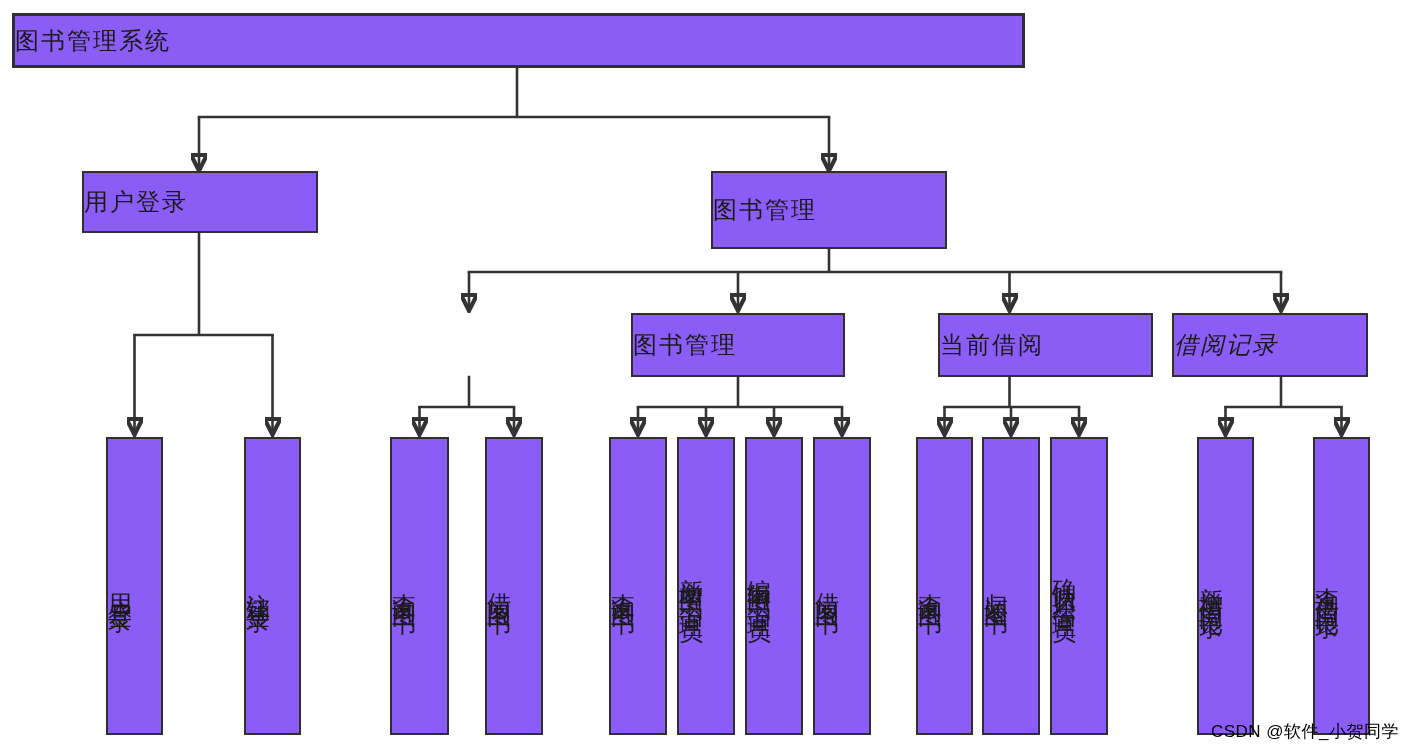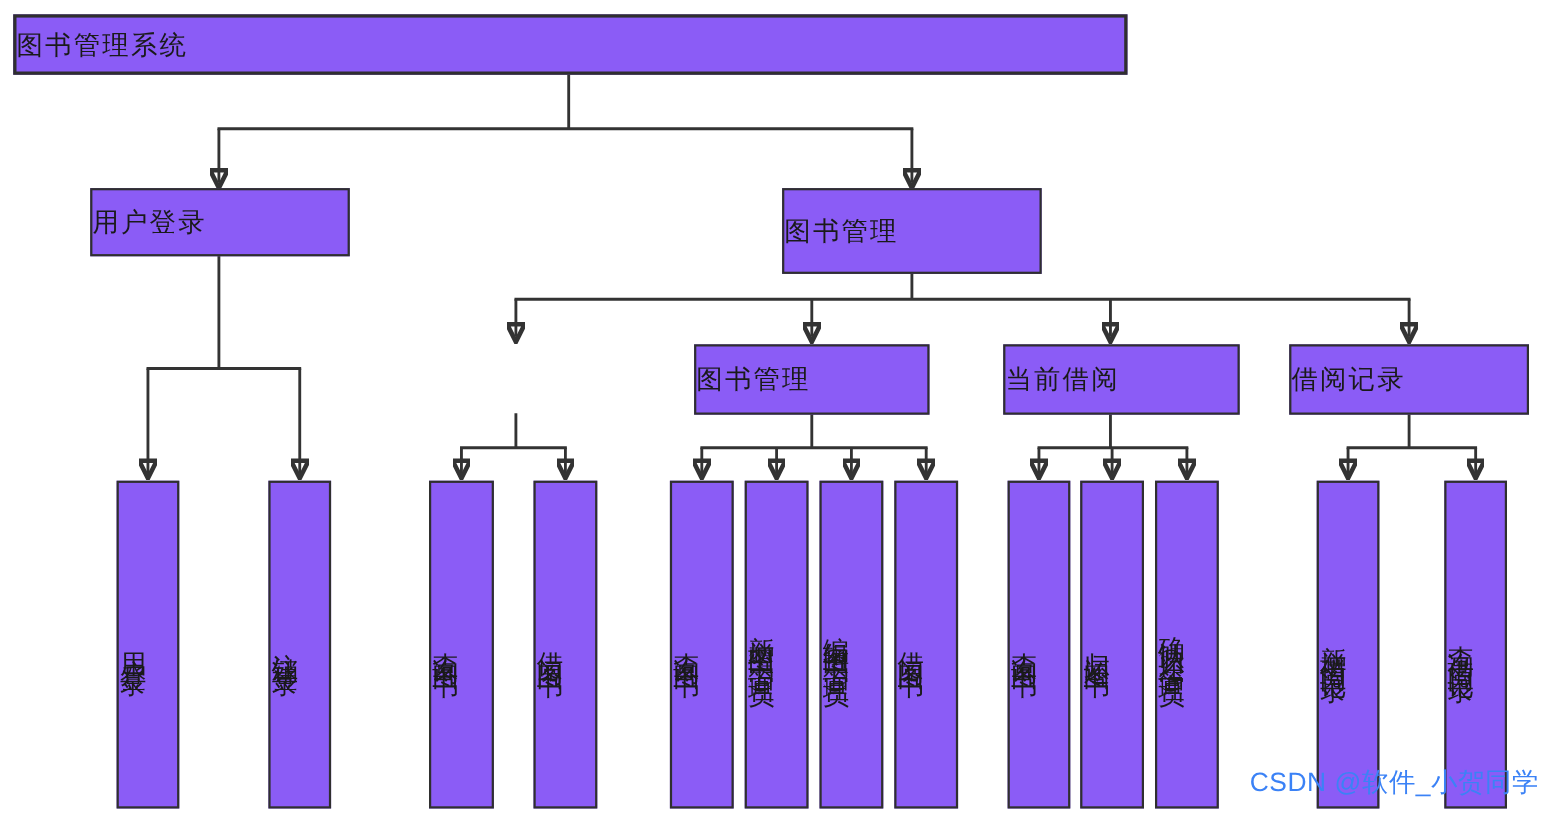--- a/index.html
+++ b/index.html
@@ -43,23 +43,23 @@
     writing-mode: vertical-rl;
     text-orientation: upright;
     font-size: 24px;
     line-height: 1;
     letter-spacing: 6px;
     color: #1a1a1a;
   }
   .watermark {
     position: absolute;
     right: 6px;
-    bottom: 20px;
-    font-size: 24px;
-    color: #3b82f6;
+    bottom: 4px;
+    font-size: 17px;
+    color: #000000;
     letter-spacing: 0.5px;
     white-space: nowrap;
   }
 </style>
 </head>
 <body>
 
 <div class="canvas">
 
   <svg class="connectors" width="1405" height="747" viewBox="0 0 1405 747" xmlns="http://www.w3.org/2000/svg">
@@ -116,24 +116,24 @@
   <div class="box" style="left:82px; top:171px; width:236px; height:62px;">
     <span class="hlabel">用户登录</span>
   </div>
   <div class="box" style="left:711px; top:171px; width:236px; height:78px;">
     <span class="hlabel">图书管理</span>
   </div>
 
   <div class="box" style="left:631px; top:313px; width:214px; height:64px;">
     <span class="hlabel">图书管理</span>
   </div>
-  <div class="box" style="left:912px; top:313px; width:215px; height:64px;">
+  <div class="box" style="left:938px; top:313px; width:215px; height:64px;">
     <span class="hlabel">当前借阅</span>
   </div>
-  <div class="box" style="left:1172px; top:313px; width:218px; height:64px;">
+  <div class="box" style="left:1172px; top:313px; width:196px; height:64px;font-style:italic;">
     <span class="hlabel">借阅记录</span>
   </div>
 
   <div class="box leaf" style="left:106px; top:437px; width:57px; height:298px;">
     <span class="vtext">用户登录</span>
   </div>
   <div class="box leaf" style="left:244px; top:437px; width:57px; height:298px;">
     <span class="vtext">注销登录</span>
   </div>
 

